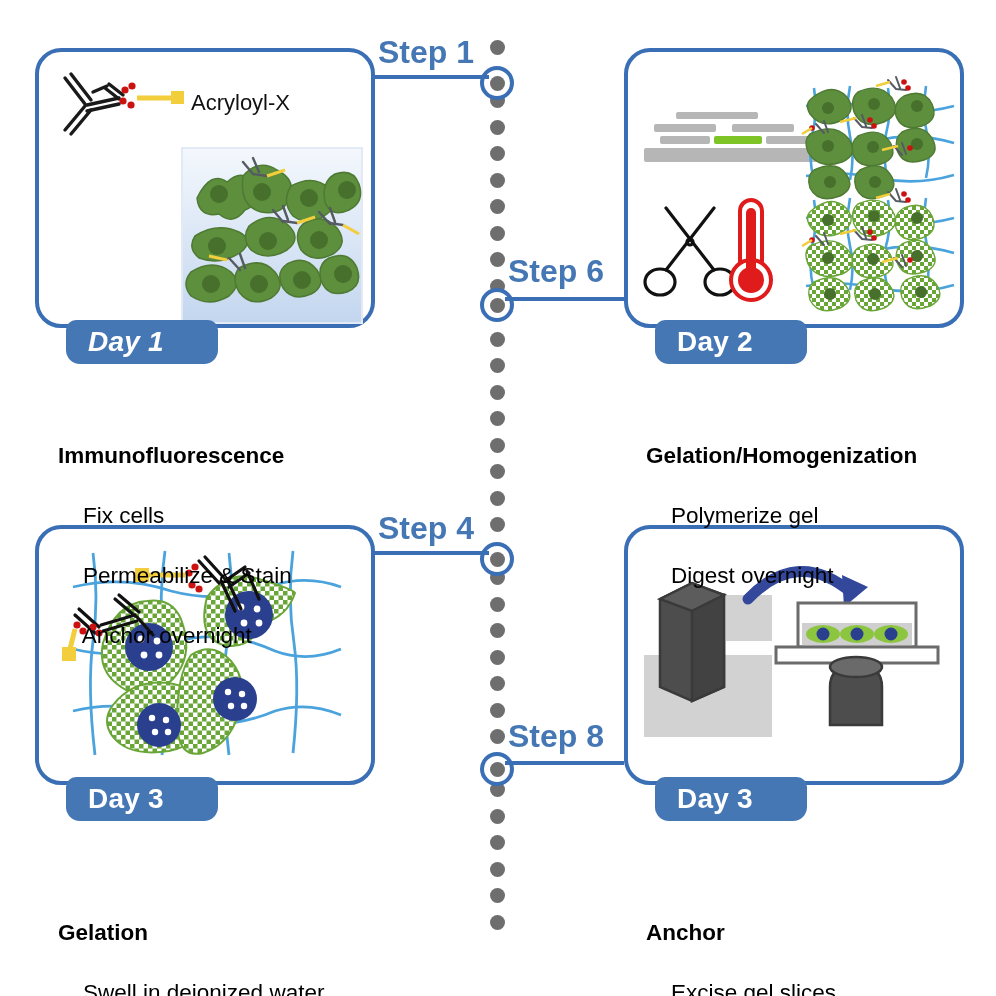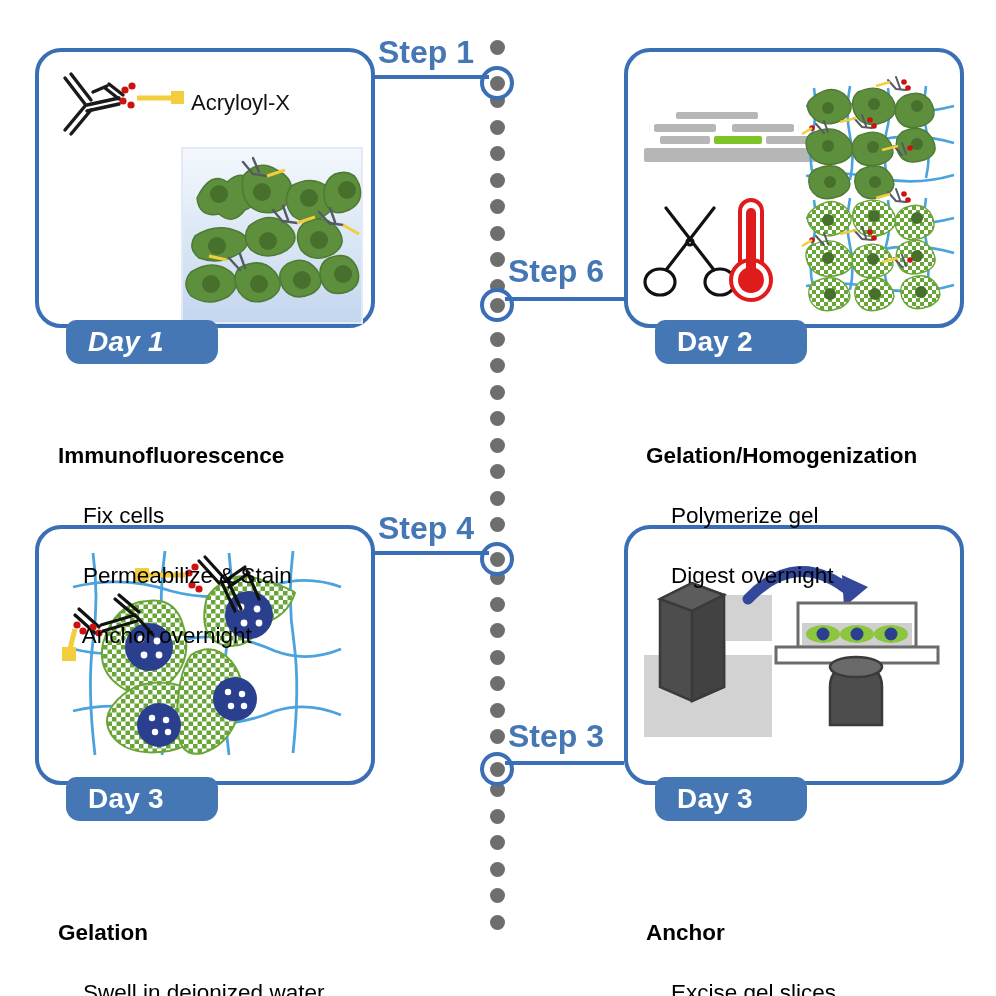--- a/index.html
+++ b/index.html
@@ -465,15 +465,15 @@
   <div class="connector" id="conn1" style="left:375px;top:75px;width:114px;"></div>
   <div class="step-label" id="lab1" style="left:378px;top:34px;">Step 1</div>
 
   <div class="connector" id="conn2" style="left:505px;top:297px;width:119px;"></div>
   <div class="step-label" id="lab2" style="left:508px;top:253px;">Step 6</div>
 
   <div class="connector" id="conn3" style="left:375px;top:551px;width:114px;"></div>
   <div class="step-label" id="lab3" style="left:378px;top:510px;">Step 4</div>
 
   <div class="connector" id="conn4" style="left:505px;top:761px;width:119px;"></div>
-  <div class="step-label" id="lab4" style="left:508px;top:718px;">Step 3</div>
+  <div class="step-label" id="lab4" style="left:508px;top:718px;">Step 8</div>
 
 </div>
 
 </body></html>

